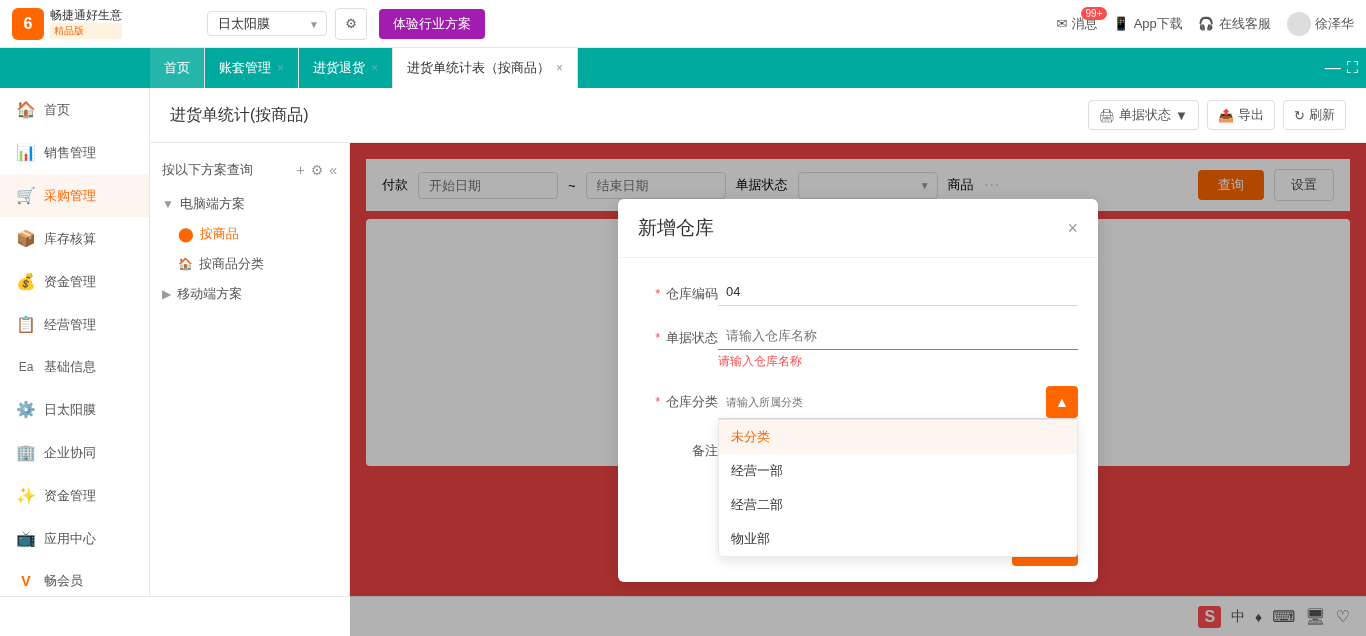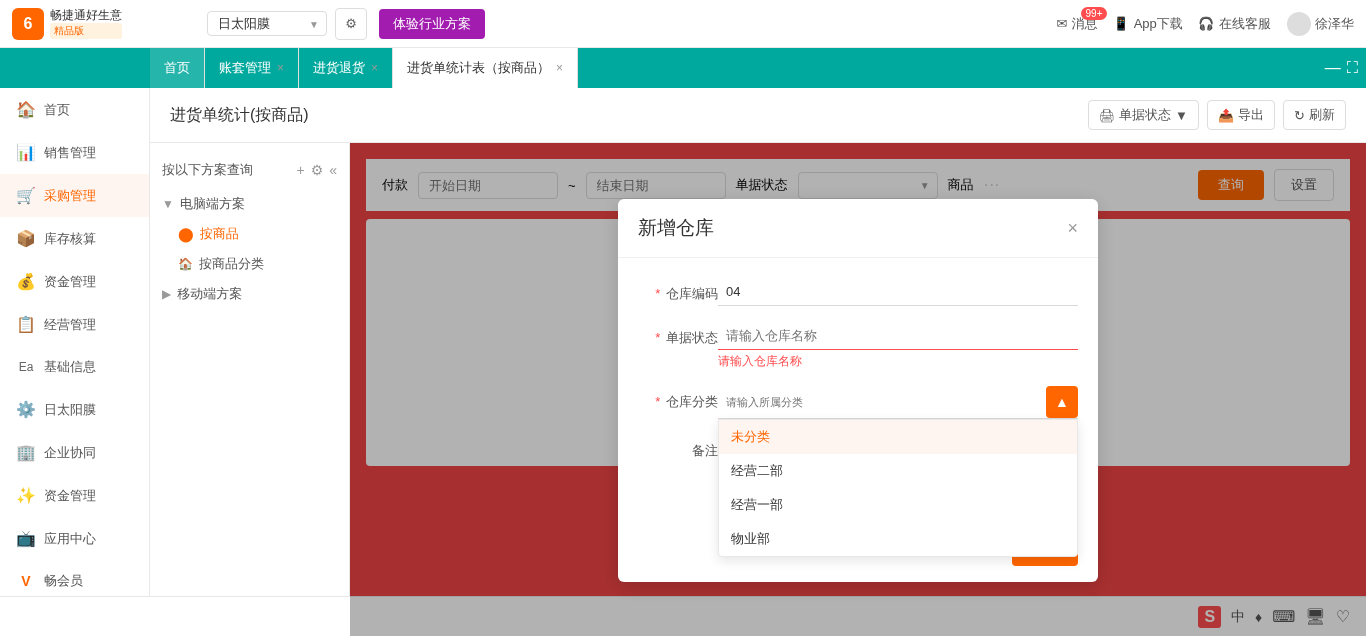--- a/index.html
+++ b/index.html
@@ -510,22 +510,22 @@
                   <span>仓库分类</span>
                 </div>
                 <div class="form-input-wrap dropdown-wrap">
                   <div class="dropdown-input-row">
                     <input type="text" class="dropdown-input" placeholder="请输入所属分类" style="">
                     <div class="dropdown-arrow-btn">▲</div>
                   </div>
 
                   <div class="dropdown-list">
                     <div class="dropdown-option selected">未分类</div>
+                    <div class="dropdown-option">经营一部</div>
                     <div class="dropdown-option">经营二部</div>
-                    <div class="dropdown-option">经营一部</div>
                     <div class="dropdown-option">物业部</div>
                   </div>
                 </div>
               </div>
 
               <div class="form-row">
                 <div class="form-label">
                   <span>备注</span>
                 </div>
                 <div class="form-input-wrap">

